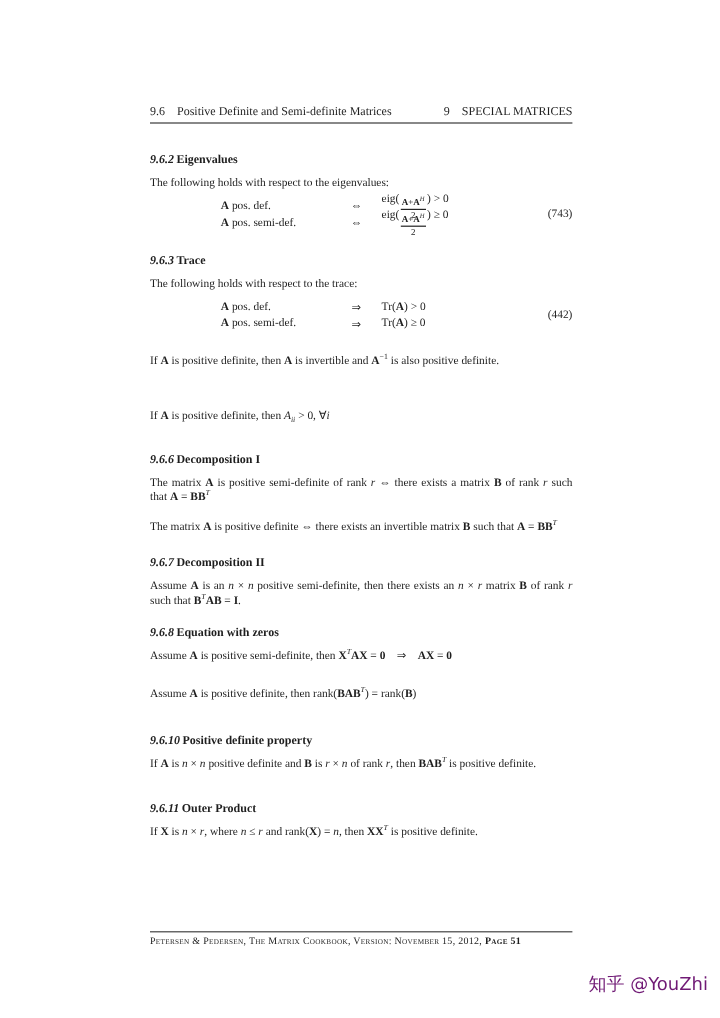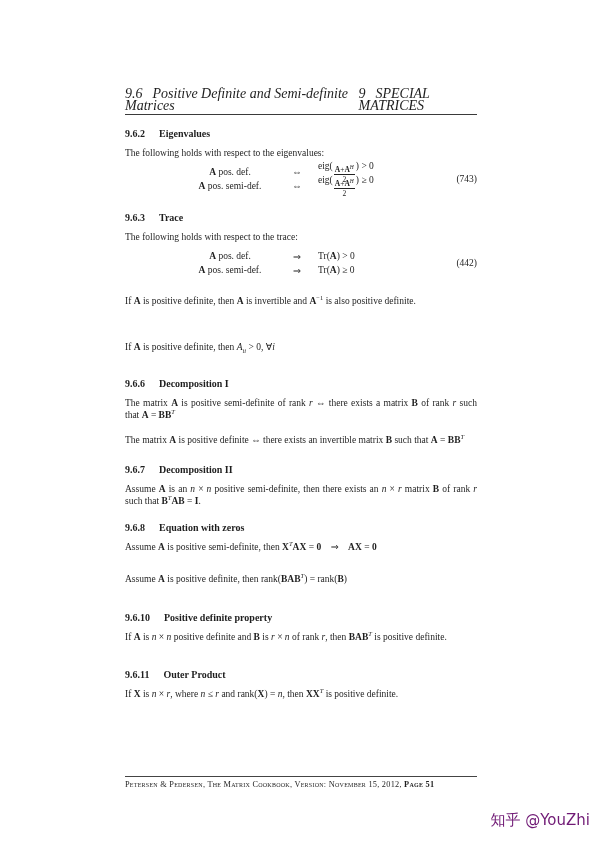--- a/index.html
+++ b/index.html
@@ -6,38 +6,38 @@
   .page {
     position:relative; width:600px; height:848px; background:#ffffff;
     font-family:"Liberation Serif", serif; color:#1e1e1e; overflow:hidden;
   }
   .content { position:absolute; left:125px; top:0; width:352px; height:100%; }
 
   
   .running-header {
     position:absolute; top:88px; left:0; width:100%;
     display:flex; justify-content:space-between;
-    font-style:italic; font-size:14px; line-height:12px;
+    font-size:10px; line-height:12px;
     padding-bottom:2px; border-bottom:1px solid #3a3a3a;align-items:flex-end;
   }
   .rh-num { margin-right:10px; }
 
   
   .sec { position:absolute; left:0; width:100%; }
   .sec-h { margin:0; font-size:10px; font-weight:bold; line-height:13px; }
-  .sec-num { margin-right:14px; }
+  .sec-num { margin-right:2px;font-style:italic; }
   .body-p { margin:7px 0 0 0; font-size:9.5px; line-height:12px; text-align:justify; }
   sup { font-size:6.5px; line-height:0; vertical-align:super; }
   sub { font-size:6.5px; line-height:0; vertical-align:sub; }
 
   
   .equation { position:relative; width:100%; margin-top:6px; font-size:9.5px; }
   .eq-rows { width:max-content; margin:0 auto; }
   .eq-row { display:flex; align-items:center; height:14px; white-space:pre; }
-  .eq-lhs { display:inline-block; min-width:92px; text-align:center; }
+  .eq-lhs { display:inline-block; min-width:92px; text-align:left; }
   .eq-rel { display:inline-block; width:42px; text-align:center; }
   .eq-rhs { display:inline-block; min-width:100px; text-align:left; }
   .eq-num { position:absolute; right:0; top:50%; transform:translateY(-50%); }
   .frac {
     display:inline-flex; flex-direction:column; text-align:center;
     vertical-align:-0.4em; line-height:1; font-size:7.5px; margin:0 1px;
   }
   .frac .fnum { padding:0 1px 1px 1px; }
   .frac .fden { border-top:0.7px solid #222; padding-top:1px; }
   .frac sup { font-size:5.5px; }

